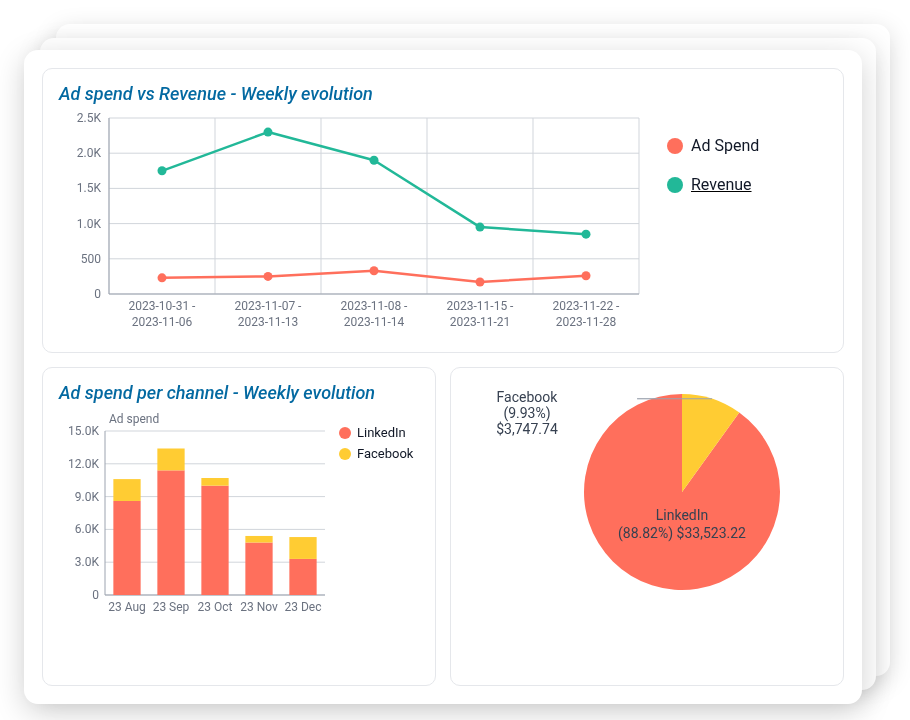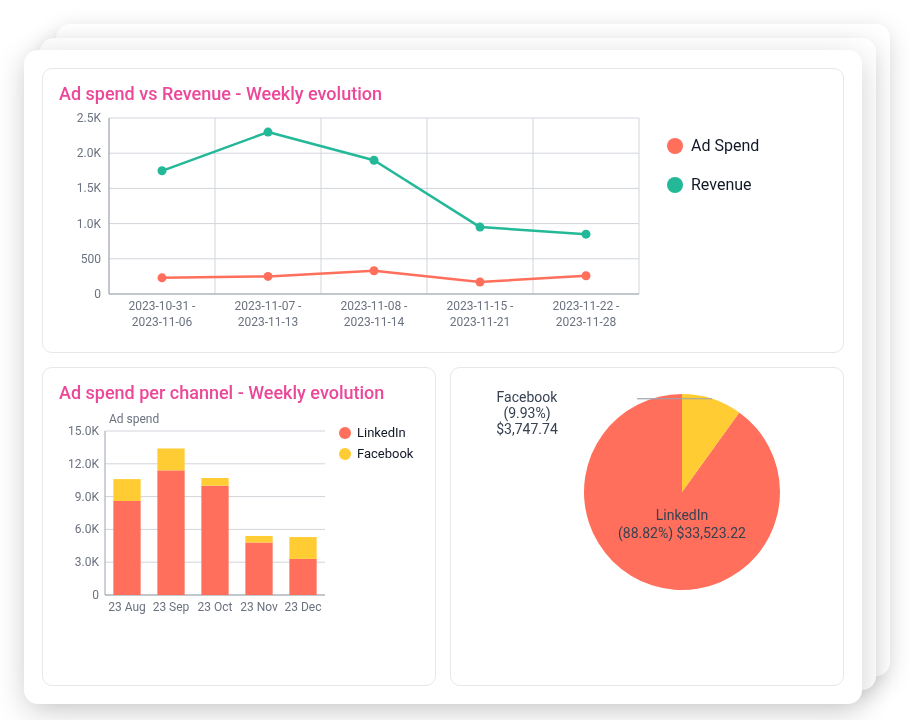--- a/index.html
+++ b/index.html
@@ -30,24 +30,25 @@
     flex-direction: column;
     gap: 14px;
   }
   .panel {
     border: 1px solid #e5e7eb;
     border-radius: 10px;
     padding: 14px 16px 10px 16px;
     background: #fff;
   }
   .panel-title {
-    color: #ec4899;
+    color: #0369a1;
     font-size: 18px;
     font-weight: 500;
     margin-bottom: 8px;
+    font-style: italic;
   }
   .top-panel { flex: 0 0 auto; }
   .bottom-row { display: flex; gap: 14px; flex: 1 1 auto; min-height: 0; }
   .bottom-row .panel { flex: 1 1 0; display: flex; flex-direction: column; }
   svg { display: block; }
   .axis text, .tick-label { fill: #6b7280; font-size: 12px; }
   .axis-line { stroke: #9ca3af; stroke-width: 1; }
   .grid-line { stroke: #d1d5db; stroke-width: 1; }
   .legend-dot { display:inline-block; width:16px; height:16px; border-radius:50%; vertical-align:middle; margin-right:8px; }
   .legend-dot.sm { width:12px; height:12px; margin-right:6px; }
@@ -110,21 +111,21 @@
           <text x="421" y="198" text-anchor="middle" class="tick-label">2023-11-15 -</text>
           <text x="421" y="214" text-anchor="middle" class="tick-label">2023-11-21</text>
           <text x="527" y="198" text-anchor="middle" class="tick-label">2023-11-22 -</text>
           <text x="527" y="214" text-anchor="middle" class="tick-label">2023-11-28</text>
         </svg>
       <div style="padding-top:24px;">
         <div class="legend-row">
           <span class="legend-dot" style="background:#ff6f5c"></span>
           <span class="legend-label">Ad Spend</span>
         </div>
-        <div class="legend-row" style="margin-top:20px;">
+        <div class="legend-row" style="margin-top:20px;text-decoration:underline;">
           <span class="legend-dot" style="background:#22b898"></span>
           <span class="legend-label">Revenue</span>
         </div>
       </div>
     </div>
   </div>
 
   <div class="bottom-row">
     <div class="panel">
       <div class="panel-title">Ad spend per channel - Weekly evolution</div>

